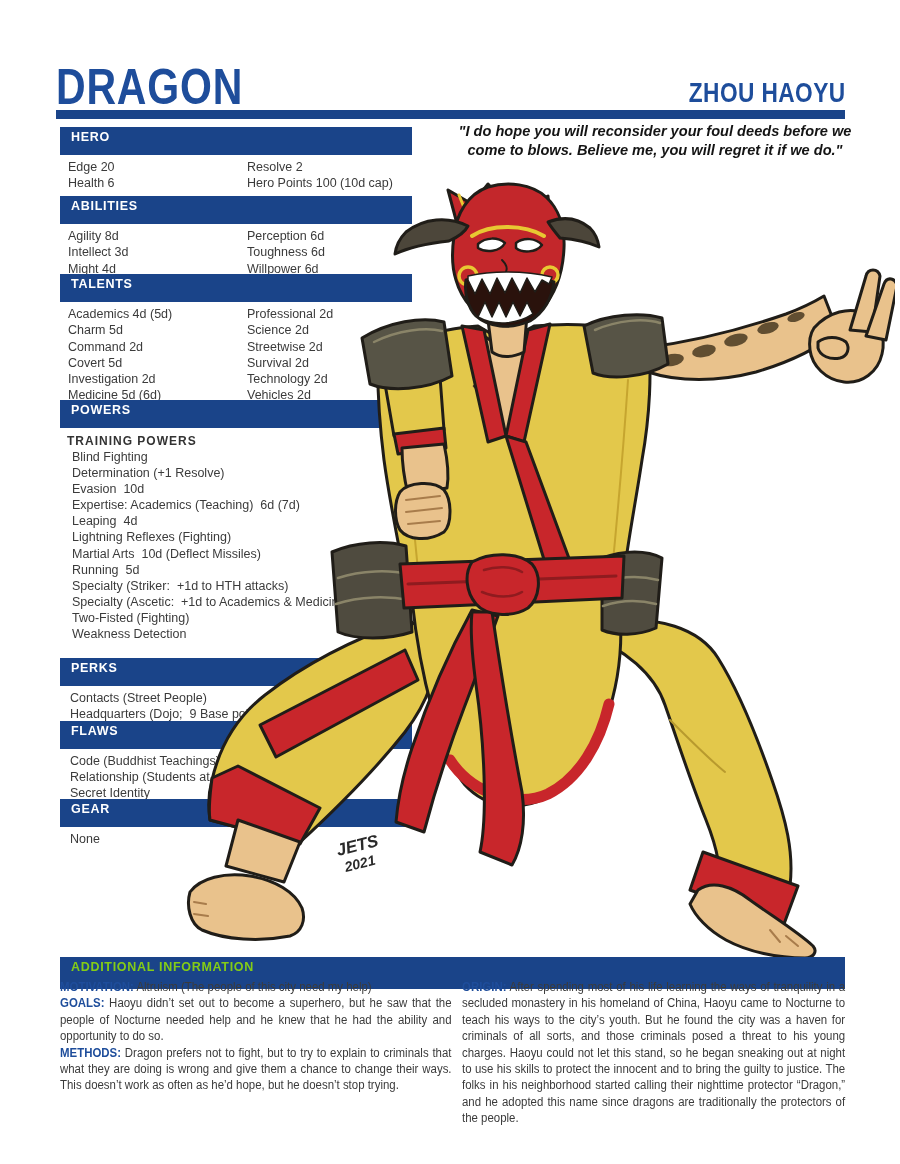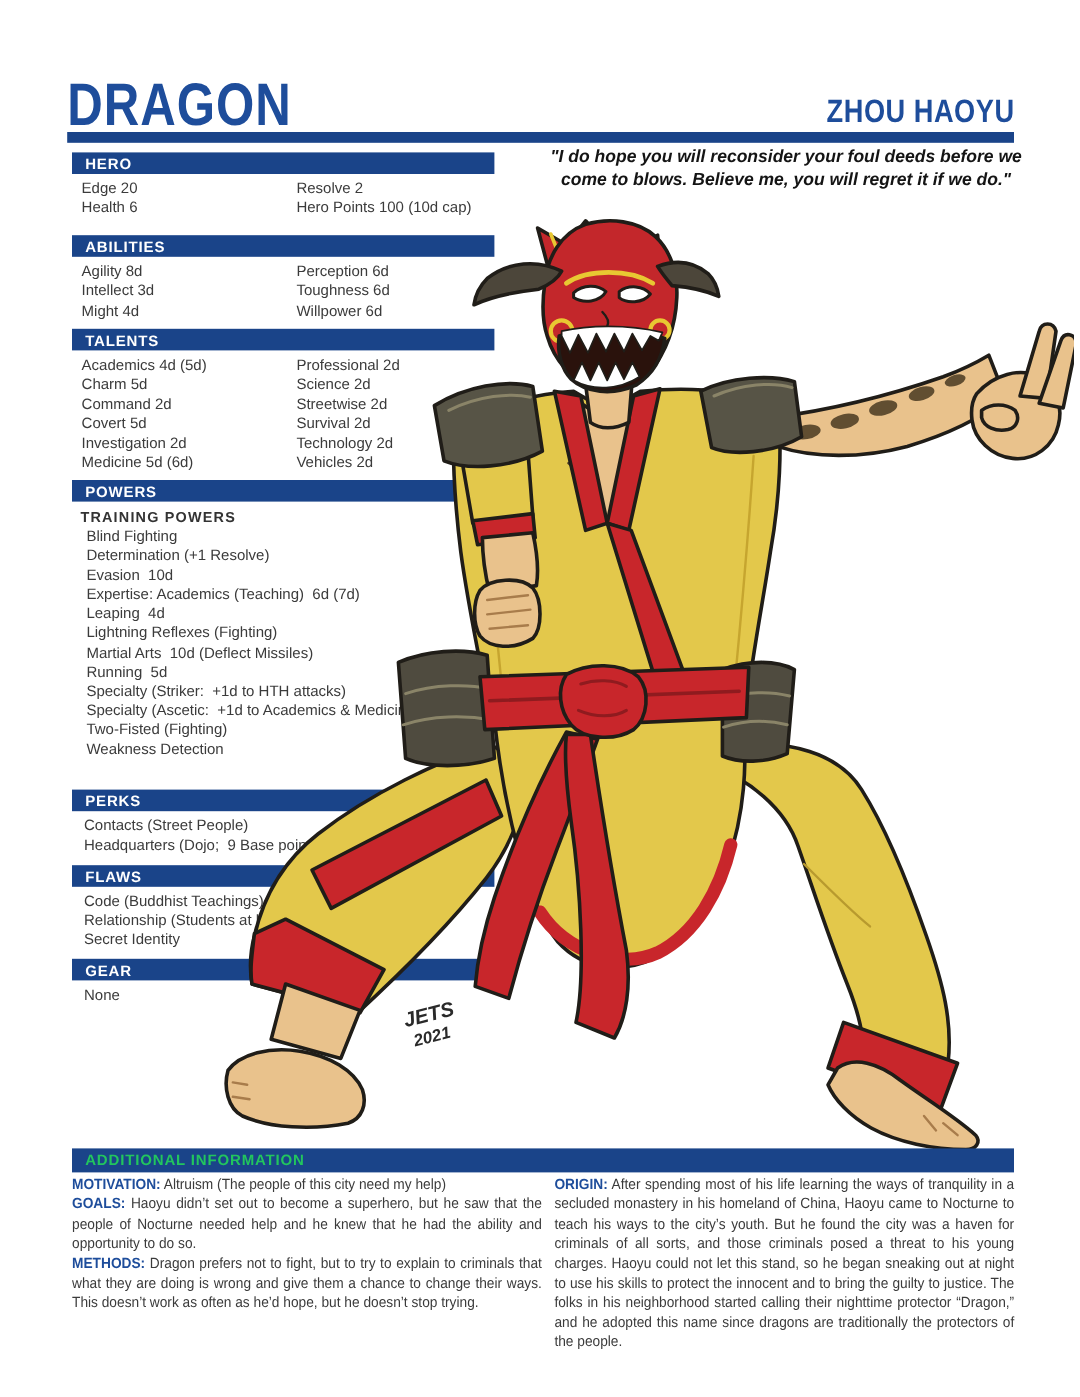--- a/index.html
+++ b/index.html
@@ -26,38 +26,38 @@
   
   .quote{
     position:absolute;left:443px;top:122px;width:424px;
     font-size:14.6px;font-weight:bold;font-style:italic;color:#141414;
     text-align:center;line-height:1.32;white-space:pre-line;z-index:2;
   }
   
   .sec{position:absolute;left:60px;width:352px;z-index:1;}
   .bar{
     background:#1a4489;color:#ffffff;font-weight:bold;font-size:12.5px;
-    letter-spacing:.7px;height:18px;line-height:21px;padding-left:11px;
+    letter-spacing:.7px;height:28px;line-height:21px;padding-left:11px;
     box-sizing:border-box;
   }
   .cols{display:flex;margin-top:4px;}
   .col-l{width:187px;padding-left:8px;box-sizing:border-box;}
   .col-r{flex:1;}
   .row{font-size:12.5px;line-height:16.3px;color:#3b3b3b;}
   .list{margin-top:4px;}
   .list .item{font-size:12.5px;line-height:16.1px;color:#3b3b3b;padding-left:10px;white-space:pre;}
   .pow-head{
     font-size:12px;font-weight:bold;letter-spacing:1px;color:#333;
     padding-left:7px;margin-top:5px;line-height:16px;
   }
   .pow-list .item{padding-left:12px;}
   
   .addinfo-bar{
-    position:absolute;left:60px;top:957px;width:785px;height:20px;z-index:6;
-    background:#1a4489;color:#22c55e;font-weight:bold;font-size:12.5px;
+    position:absolute;left:60px;top:957px;width:785px;height:32px;z-index:6;
+    background:#1a4489;color:#84cc16;font-weight:bold;font-size:12.5px;
     letter-spacing:.7px;line-height:20px;padding-left:11px;box-sizing:border-box;
   }
   .info-col{
     position:absolute;top:979px;z-index:6;
     font-size:12.3px;line-height:16.4px;color:#3b3b3b;text-align:justify;
     transform:scaleX(.93);transform-origin:0 0;
   }
   .info-col p{margin:0;}
   .info-col .lbl{font-weight:bold;color:#1e4d9b;}
   #info-left{left:60px;width:421px;}

